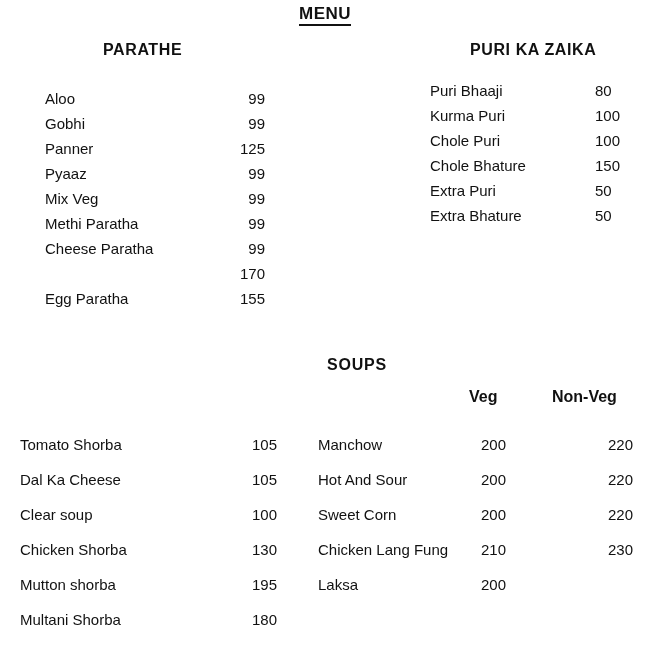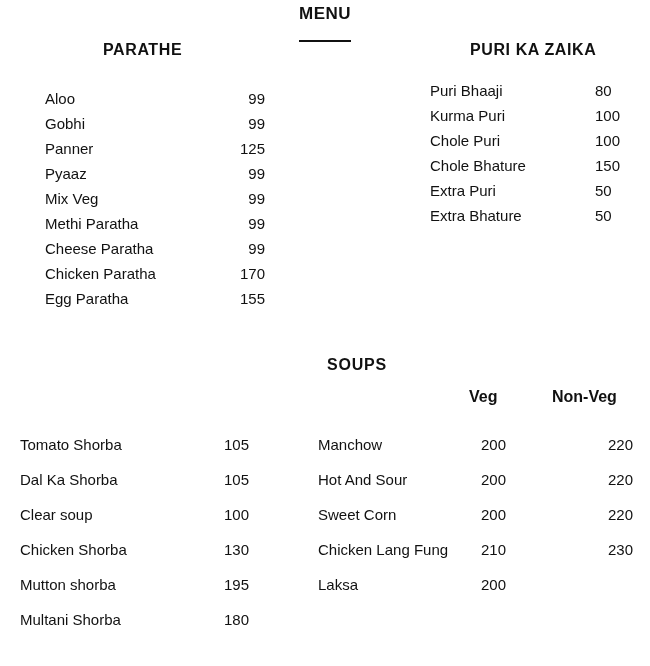--- a/index.html
+++ b/index.html
@@ -30,21 +30,21 @@
     left: 0;
     width: 650px;
     text-align: center;
     font-size: 17px;
     font-weight: bold;
     letter-spacing: 0.5px;
   }
   .menu-title .ul {
     display: inline-block;
     border-bottom: 2px solid #111;
-    padding-bottom: 16px;
+    padding-bottom: 0px;
     line-height: 1.15;
   }
 
   
   .section-heading {
     position: absolute;
     font-size: 16px;
     font-weight: bold;
     letter-spacing: 0.6px;
     white-space: nowrap;
@@ -99,21 +99,21 @@
     font-size: 16px;
     font-weight: bold;
     white-space: nowrap;
   }
   #colhead-veg     { left: 469px; }
   #colhead-nonveg  { left: 552px; }
 
   
   #list-soups-left { top: 427px; left: 20px; width: 280px; }
   #list-soups-left .item-row { height: 35px; line-height: 35px; }
-  #list-soups-left .item-price { left: 204px; width: 42px; text-align: left; }
+  #list-soups-left .item-price { left: 215px; width: 42px; text-align: right; }
 
   
   #list-soups-right { top: 427px; left: 305px; width: 330px; }
   #list-soups-right .item-row { height: 35px; line-height: 35px; margin-left: 13px; }
   #list-soups-right .item-price-veg {
     position: absolute;
     top: 0;
     left: 163px;
     width: 40px;
     text-align: left;
@@ -162,21 +162,20 @@
     </div>
     <div class="item-row">
       <span class="item-name">Methi Paratha</span>
       <span class="item-price">99</span>
     </div>
     <div class="item-row">
       <span class="item-name">Cheese Paratha</span>
       <span class="item-price">99</span>
     </div>
     <div class="item-row">
-      <span class="item-name">Chicken Paratha</span>
       <span class="item-price">170</span>
     </div>
     <div class="item-row">
       <span class="item-name">Egg Paratha</span>
       <span class="item-price">155</span>
     </div>
   </div>
 
   <div class="section-heading" id="heading-puri">PURI KA ZAIKA</div>
 
@@ -211,21 +210,21 @@
 
   <div class="soups-colhead" id="colhead-veg">Veg</div>
   <div class="soups-colhead" id="colhead-nonveg">Non-Veg</div>
 
   <div class="item-list" id="list-soups-left">
     <div class="item-row">
       <span class="item-name">Tomato Shorba</span>
       <span class="item-price">105</span>
     </div>
     <div class="item-row">
-      <span class="item-name">Dal Ka Shorba</span>
+      <span class="item-name">Dal Ka Cheese</span>
       <span class="item-price">105</span>
     </div>
     <div class="item-row">
       <span class="item-name">Clear soup</span>
       <span class="item-price">100</span>
     </div>
     <div class="item-row">
       <span class="item-name">Chicken Shorba</span>
       <span class="item-price">130</span>
     </div>

